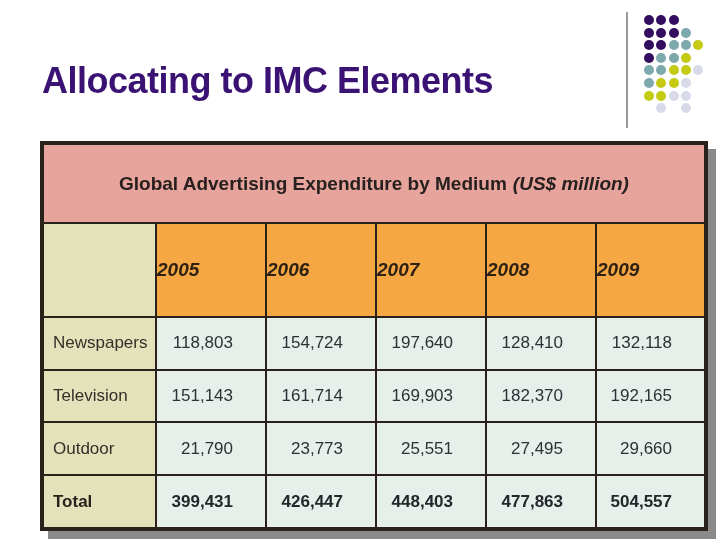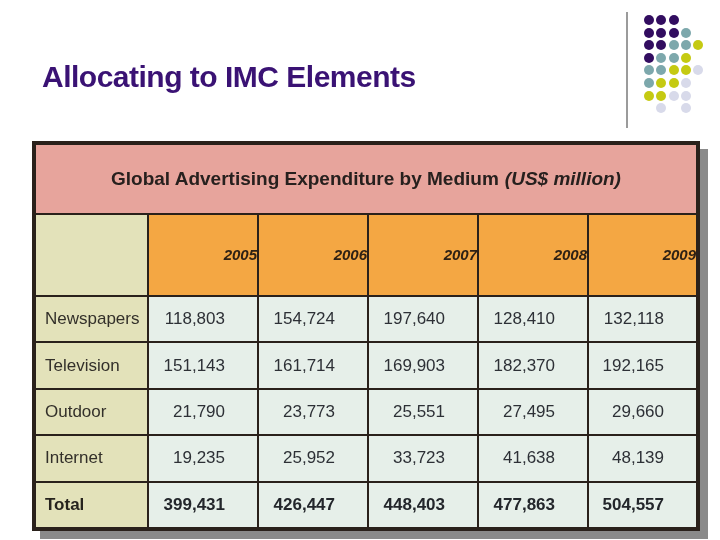--- a/index.html
+++ b/index.html
@@ -10,21 +10,21 @@
     position: relative;
     overflow: hidden;
   }
   .slide { position: absolute; inset: 0; }
 
   
   .slide-title {
     position: absolute;
     left: 42px; top: 60px;
     margin: 0;
-    font-size: 30px;
+    font-size: 36px;
     font-weight: 700;
     letter-spacing: -0.5px;
     color: var(--title-color, #3a1274);
     white-space: nowrap;
     text-align: center;
   }
 
   
   .vline {
     position: absolute;
@@ -35,21 +35,21 @@
   .dots { position: absolute; inset: 0; pointer-events: none; }
   .dot {
     position: absolute;
     width: 10px; height: 10px;
     border-radius: 50%;
   }
 
   
   .table-wrap {
     position: absolute;
-    left: 32px; top: 141px;
+    left: 40px; top: 141px;
     width: 664px; height: 386px;
     background: #ffffff;
     border: 2px solid var(--border, #2a211b);
     box-shadow: 8px 8px 0 var(--shadow, #8a8a8a);
   }
   table {
     border-collapse: collapse;
     table-layout: fixed;
     width: 100%; height: 100%;
   }
@@ -64,22 +64,22 @@
     background: var(--caption-bg, #e7a49c);
     text-align: center;
     font-size: 19px;
     font-weight: 700;
     color: #27201e;
   }
   .caption-note { font-style: italic; margin-left: 6px; }
   .year-row td {
     height: 37px;
     background: var(--year-bg, #f4a743);
-    text-align: right;
-    font-size: 15px;
+    text-align: left;
+    font-size: 19px;
     font-weight: 700;
     font-style: italic;
     color: #2e2114;
   }
   td.label-col {
     background: var(--label-bg, #e3e2ba);
     text-align: left;
     padding-left: 9px;
     font-size: 17px;
     color: #33302a;
@@ -178,28 +178,20 @@
             <td class="num">192,165</td>
           </tr>
           <tr>
             <td class="label-col">Outdoor</td>
             <td class="num">21,790</td>
             <td class="num">23,773</td>
             <td class="num">25,551</td>
             <td class="num">27,495</td>
             <td class="num">29,660</td>
           </tr>
-          <tr>
-            <td class="label-col">Internet</td>
-            <td class="num">19,235</td>
-            <td class="num">25,952</td>
-            <td class="num">33,723</td>
-            <td class="num">41,638</td>
-            <td class="num">48,139</td>
-          </tr>
           <tr class="total">
             <td class="label-col">Total</td>
             <td class="num">399,431</td>
             <td class="num">426,447</td>
             <td class="num">448,403</td>
             <td class="num">477,863</td>
             <td class="num">504,557</td>
           </tr>
         </tbody>
     </table>

